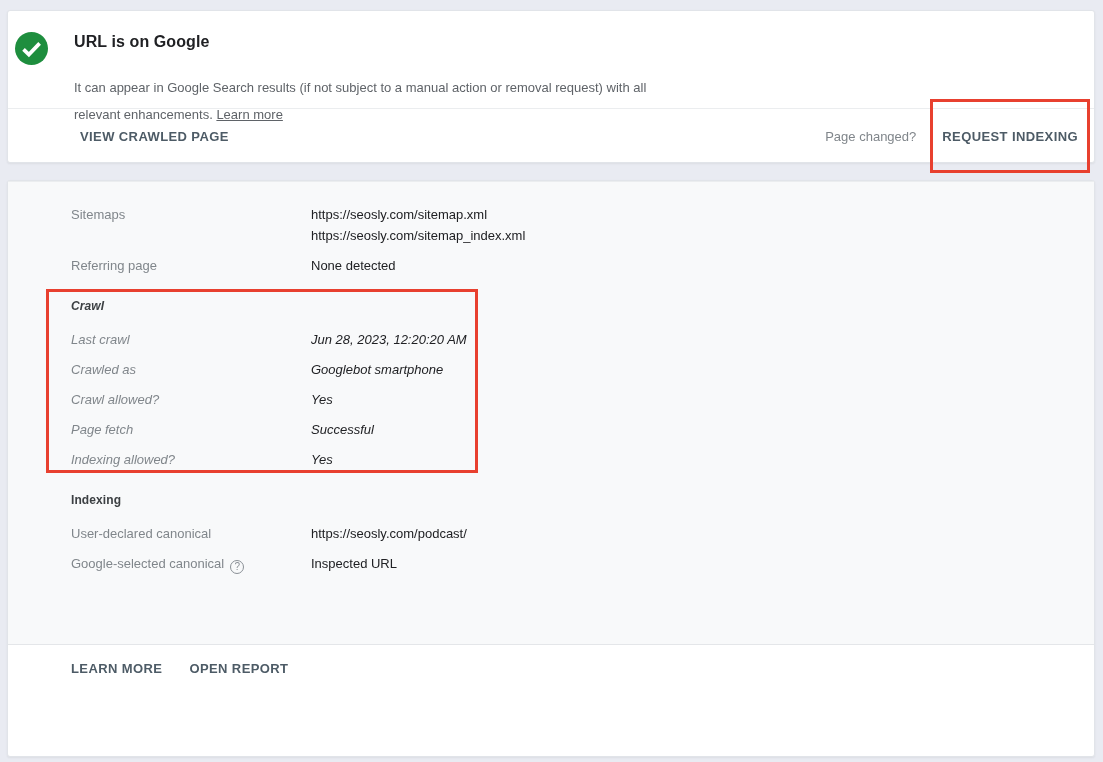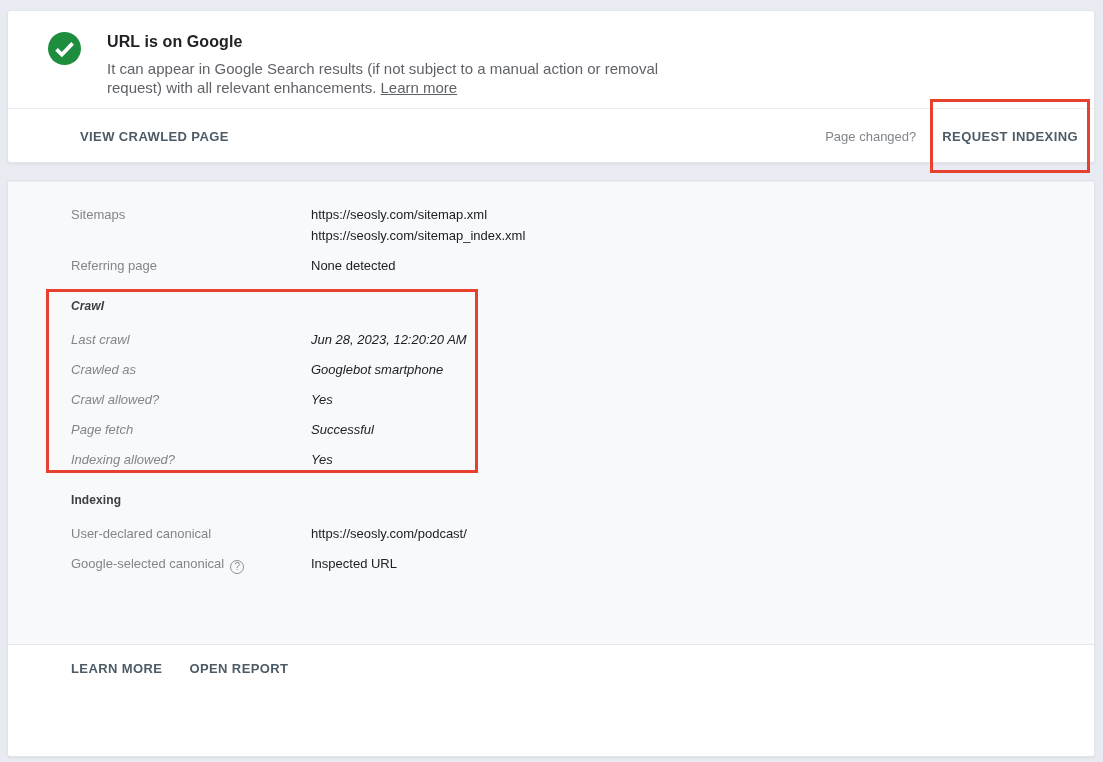--- a/index.html
+++ b/index.html
@@ -18,25 +18,25 @@
     border:1px solid #e1e4e9;
     border-radius:3px;
     box-shadow:0 1px 2px rgba(60,64,67,.08);
   }
   #status-card { top:10px; height:153px; }
   #indexing-card { top:180px; height:577px; }
 
   .divider { border-top:1px solid #ebedef; }
 
   
-  .status-top { display:flex; padding:21px 24px 0 40px; height:97px; }
+  .status-top { display:flex; padding:21px 24px 0 7px; height:97px; }
   .check-lg { width:33px; height:33px; flex:0 0 33px; }
   .status-text { margin-left:26px; }
   .status-title { font-size:16px; font-weight:bold; color:#202124; line-height:20px; letter-spacing:.1px; }
-  .status-desc { margin-top:7px; font-size:15px; color:#5f6368; line-height:19px; max-width:592px; }
+  .status-desc { margin-top:22px; font-size:13px; color:#5f6368; line-height:27px; max-width:592px; }
   .learn-more { color:#5f6368; text-decoration:underline; cursor:pointer; }
 
   .actions-row {
     height:54px; display:flex; align-items:center;
     justify-content:space-between; padding:0 4px 0 72px;
   }
   .flat-btn {
     background:none; border:none; cursor:pointer;
     font-family:"Liberation Sans", sans-serif;
     font-size:13px; font-weight:bold; letter-spacing:.4px;

